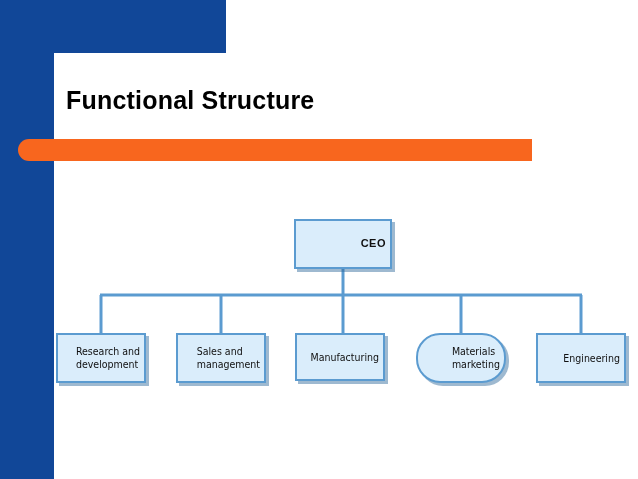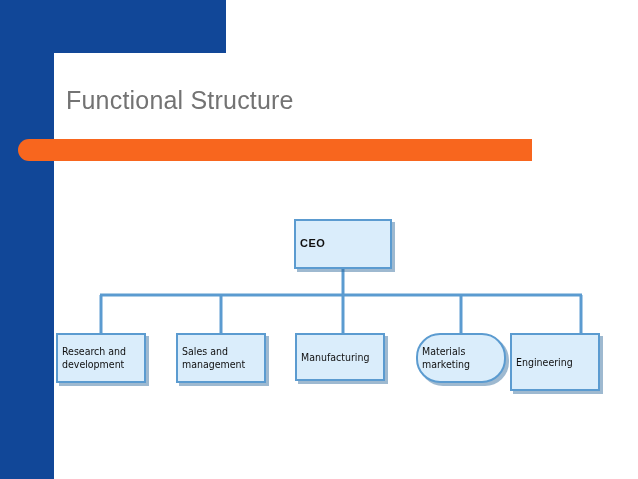--- a/index.html
+++ b/index.html
@@ -57,22 +57,22 @@
     border-top-left-radius: 11px;
     border-bottom-left-radius: 11px;
   }
 
   
   .slide-title {
     position: absolute;
     left: 66px;
     top: 86px;
     font-size: 25px;
-    font-weight: normal;
-    color: #737373;
+    font-weight: bold;
+    color: #000000;
     letter-spacing: 0.2px;
     white-space: nowrap;
   }
 
   
   .chart {
     position: absolute;
     left: 0;
     top: 0;
     width: 638px;
@@ -84,21 +84,21 @@
     top: 0;
   }
   .node {
     position: absolute;
     box-sizing: border-box;
     background: #DAEDFB;
     border: 2px solid #5B9BD0;
     box-shadow: 3px 3px 0 rgba(40, 100, 150, 0.45);
     display: flex;
     align-items: center;
-    justify-content: flex-start;
+    justify-content: flex-end;
     text-align: center;
   }
   .node-label {
     color: #101010;
     line-height: 1.22;
     padding: 0 4px;
   }
   .node-ceo .node-label {
     font-size: 11px;
     font-weight: bold;
@@ -156,18 +156,18 @@
     </div>
 
     <div class="node node-fn center" style="left:295px; top:333px; width:90px; height:48px;">
       <span class="node-label">Manufacturing</span>
     </div>
 
     <div class="node node-fn wide" style="left:416px; top:333px; width:90px; height:50px;border-radius:24px;">
       <span class="node-label"><span>Materials</span><br><span>marketing</span></span>
     </div>
 
-    <div class="node node-fn center" style="left:510px; top:333px; width:90px; height:58px;">
+    <div class="node node-fn center" style="left:536px; top:333px; width:90px; height:50px;">
       <span class="node-label">Engineering</span>
     </div>
 
   </div>
 </div>
 
 </body></html>

